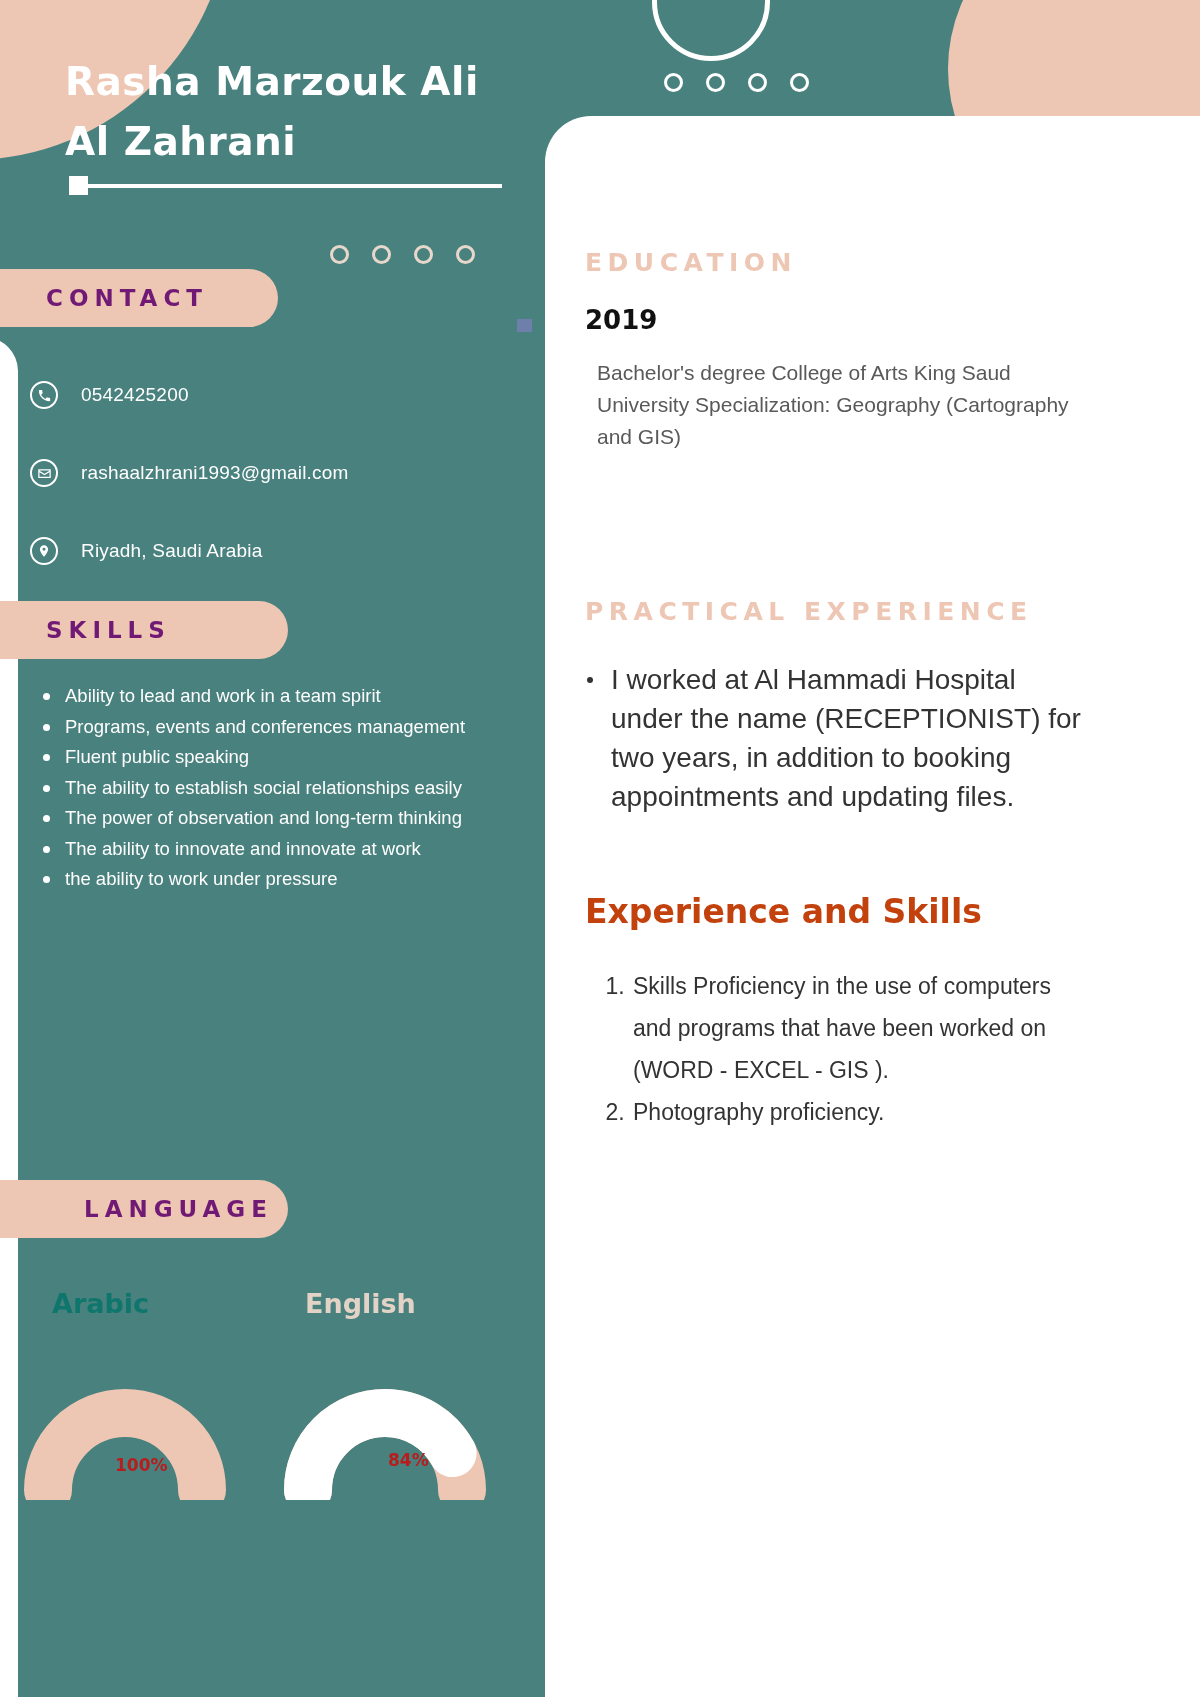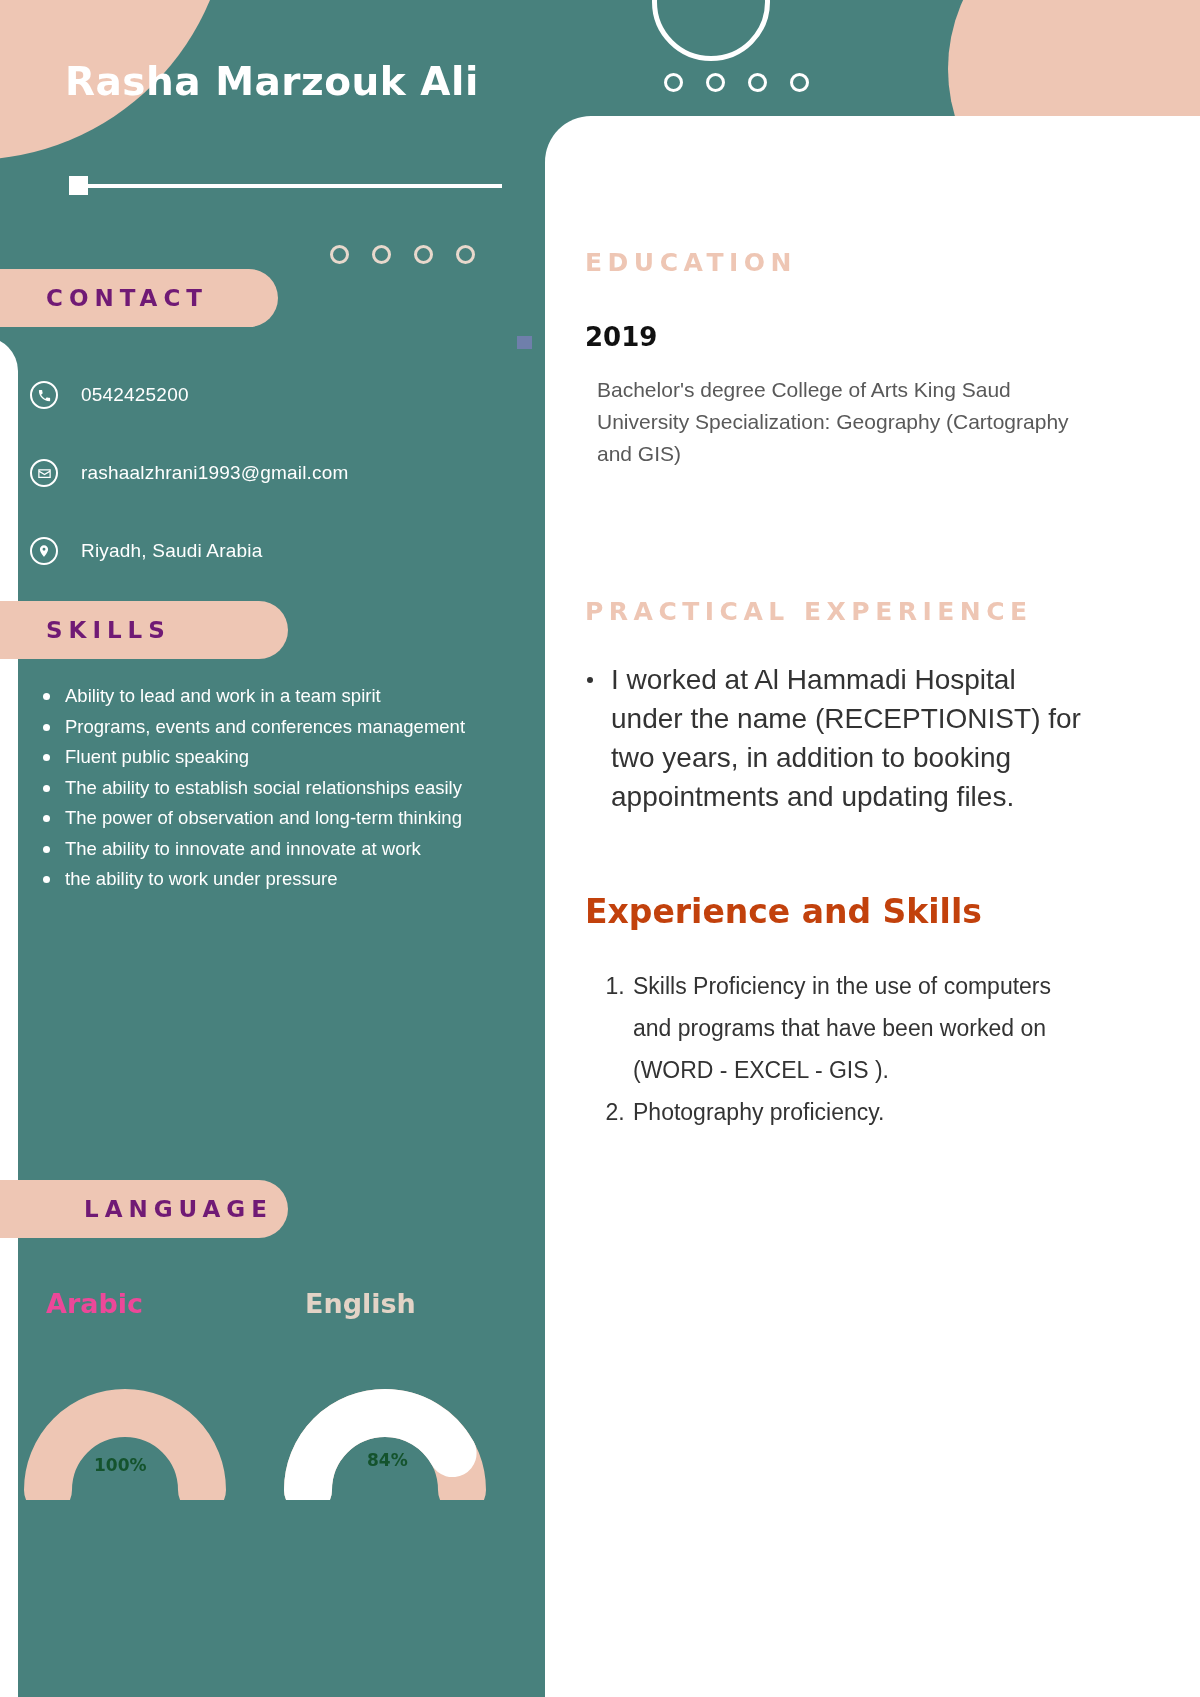--- a/index.html
+++ b/index.html
@@ -214,33 +214,34 @@
     left: 0; top: 1270px;
     width: 545px;
     height: 330px;
   }
   .lang-title {
     position: absolute;
     font-family: "DejaVu Sans", sans-serif;
     font-weight: bold;
     font-size: 27px;
   }
-  .lang-title.arabic  { left: 46px; top: 18px; color: #ec4899; }
+  .lang-title.arabic  { left: 52px; top: 18px; color: #0f766e; }
   .lang-title.english { left: 305px; top: 18px; color: #e3d3c6; }
 
   .gauge { position: absolute; }
   .gauge.arabic  { left: 18px;  top: 100px; }
   .gauge.english { left: 278px; top: 100px; }
 
   .gauge-pct {
     position: absolute;
     font-family: "DejaVu Sans", sans-serif;
     font-weight: bold;
     font-size: 17px;
-    color: #14532d;
+    color: #b91c1c;
+    margin-left: 21px;
   }
   .gauge-pct.arabic  { left: 94px;  top: 1455px; }
   .gauge-pct.english { left: 367px; top: 1450px; }
 
   
   .right {
     position: absolute;
     left: 585px; top: 0;
     width: 580px;
   }
@@ -259,21 +260,21 @@
     position: absolute;
     left: 0; top: 892px;
     font-family: "DejaVu Sans", sans-serif;
     font-weight: bold;
     color: #c2410c;
     font-size: 33px;
     letter-spacing: 0px;
   }
 
   
-  .edu-entry { position: absolute; left: 0; top: 322px; width: 500px; }
+  .edu-entry { position: absolute; left: 0; top: 305px; width: 500px; }
   .edu-bullet {
     position: absolute;
     left: -68px; top: 14px;
     width: 15px; height: 13px;
     background: #6f7fab;
   }
   .edu-year {
     font-family: "DejaVu Sans", sans-serif;
     font-weight: bold;
     font-size: 26px;
@@ -348,20 +349,21 @@
   </div>
   <div class="ring-row side">
     <span class="ring"></span>
     <span class="ring"></span>
     <span class="ring"></span>
     <span class="ring"></span>
   </div>
 
   <div class="name-block">
     <div class="name-line">Rasha Marzouk Ali</div>
+    <div class="name-line">Al Zahrani</div>
   </div>
   <div class="name-rule"></div>
   <div class="name-rule-cap"></div>
 
   <div class="pill contact">
     <span class="pill-label">CONTACT</span>
   </div>
 
   <div class="contact-list">
 

